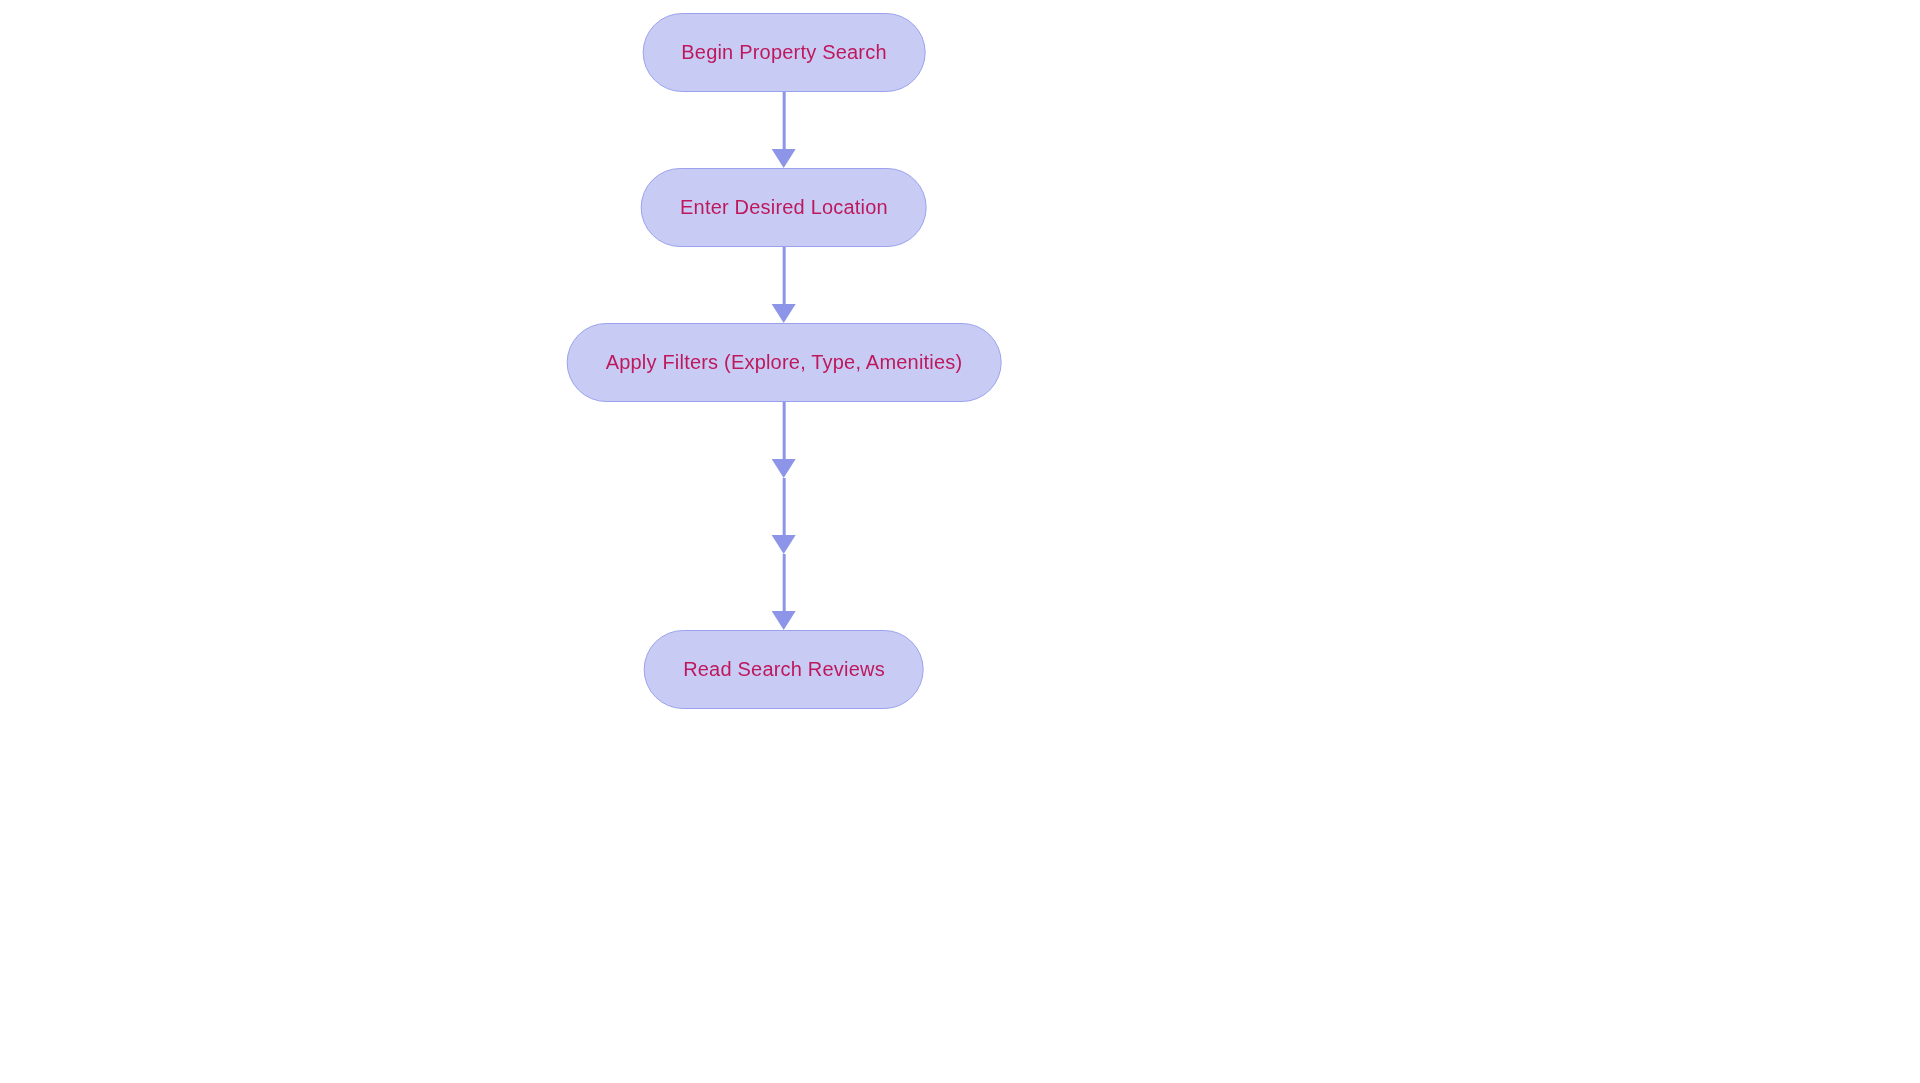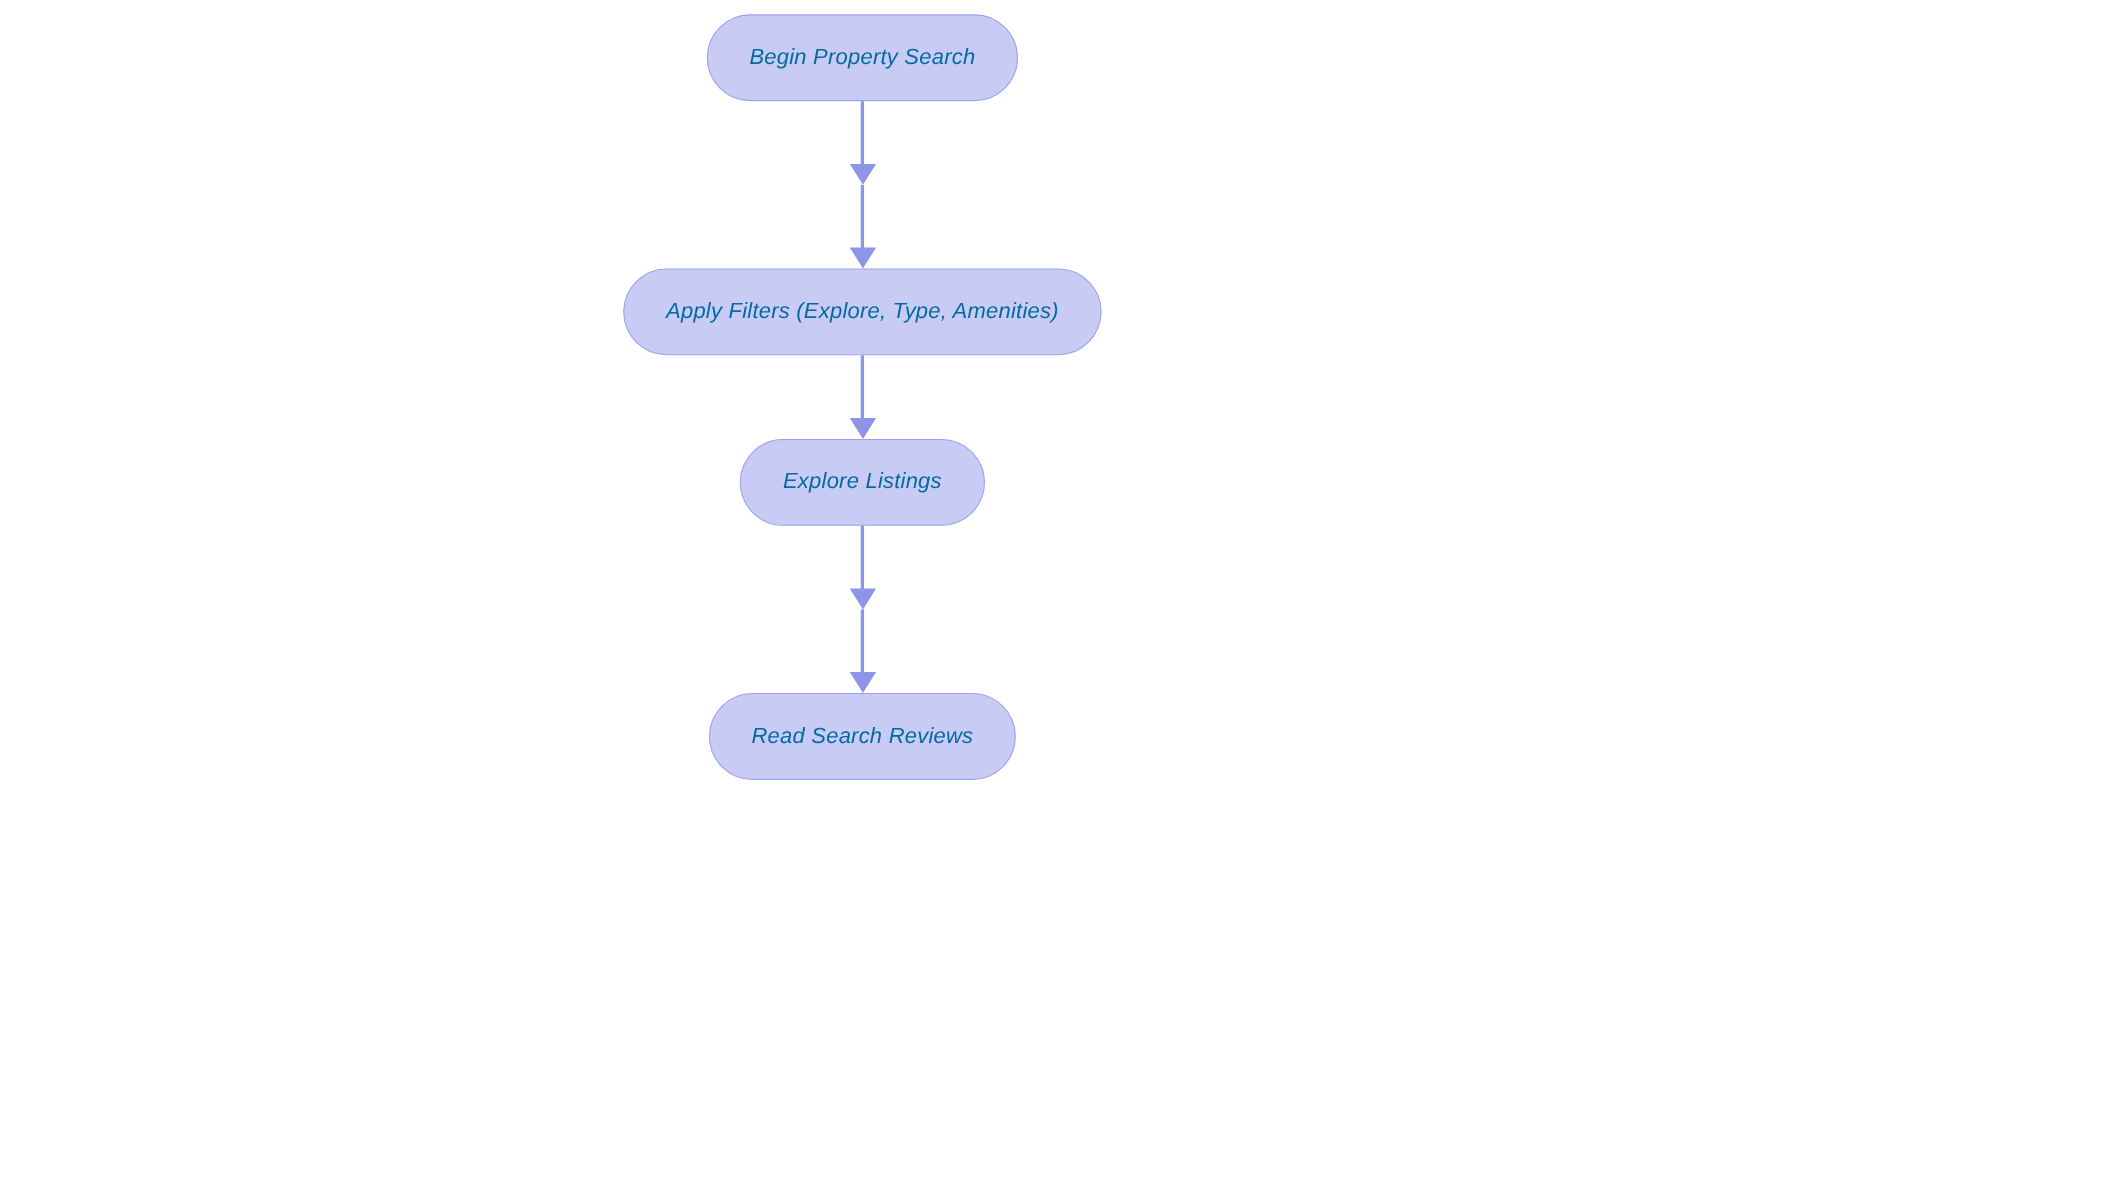--- a/index.html
+++ b/index.html
@@ -27,25 +27,24 @@
   }
   .node {
     height: 79px;
     display: flex;
     align-items: center;
     justify-content: center;
     padding: 0 38px;
     border-radius: 40px;
     background: #c8ccf5;
     border: 1.5px solid #9aa2ee;
-    color: #0369a1;
+    color: #be185d;
     font-size: 20px;
     letter-spacing: 0.2px;
     white-space: nowrap;
-    font-style: italic;
   }
   .connector {
     height: 76px;
     display: flex;
     flex-direction: column;
     align-items: center;
   }
   .connector .line {
     width: 2.5px;
     flex: 1 1 auto;
@@ -68,38 +67,38 @@
 
     <div class="node">
       <span>Begin Property Search</span>
     </div>
 
     <div class="connector">
       <div class="line"></div>
       <div class="head"></div>
     </div>
 
+    <div class="node">
+      <span>Enter Desired Location</span>
+    </div>
 
     <div class="connector">
       <div class="line"></div>
       <div class="head"></div>
     </div>
 
     <div class="node">
       <span>Apply Filters (Explore, Type, Amenities)</span>
     </div>
 
     <div class="connector">
       <div class="line"></div>
       <div class="head"></div>
     </div>
 
-    <div class="node">
-      <span>Explore Listings</span>
-    </div>
 
     <div class="connector">
       <div class="line"></div>
       <div class="head"></div>
     </div>
 
 
     <div class="connector">
       <div class="line"></div>
       <div class="head"></div>

